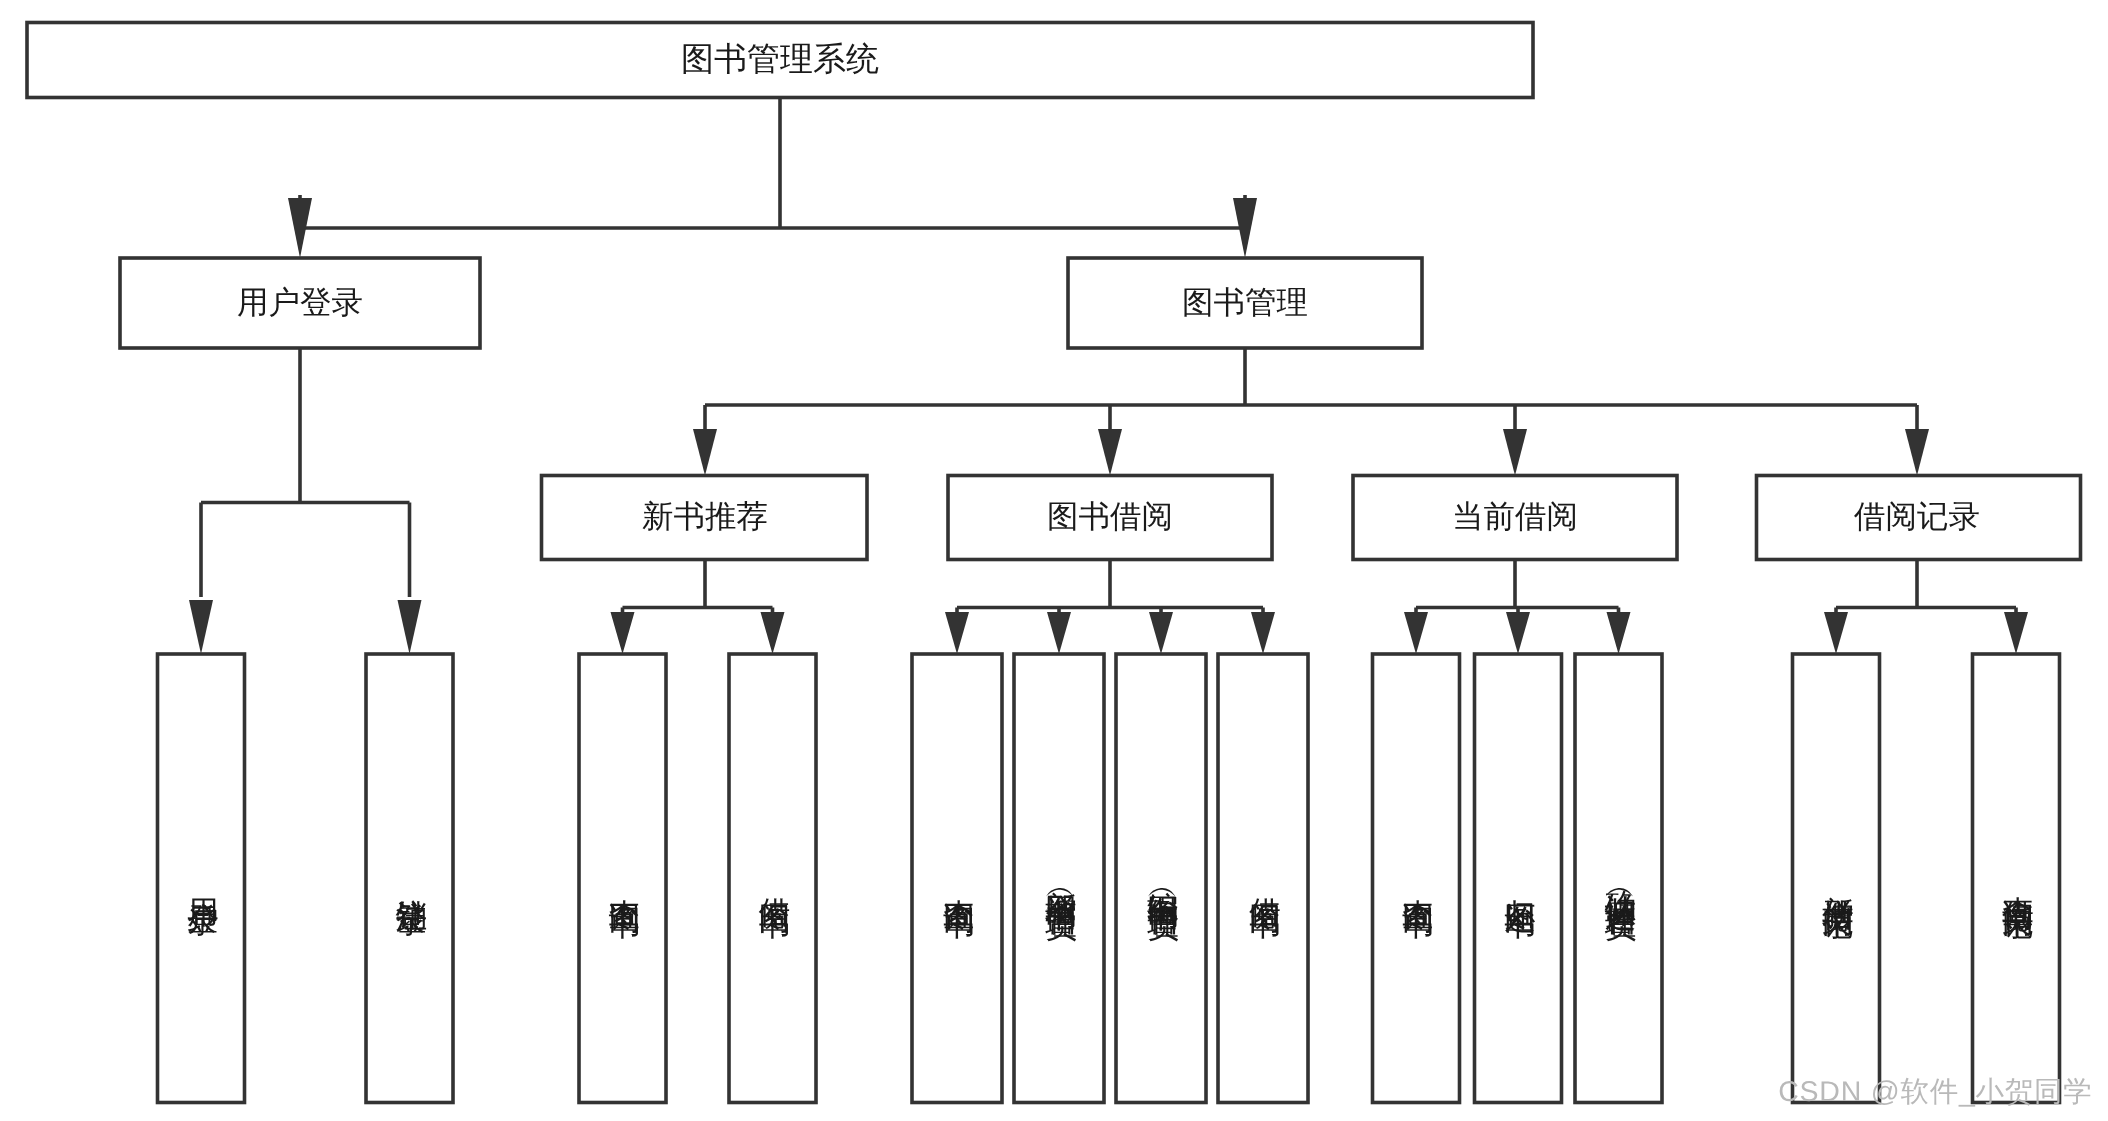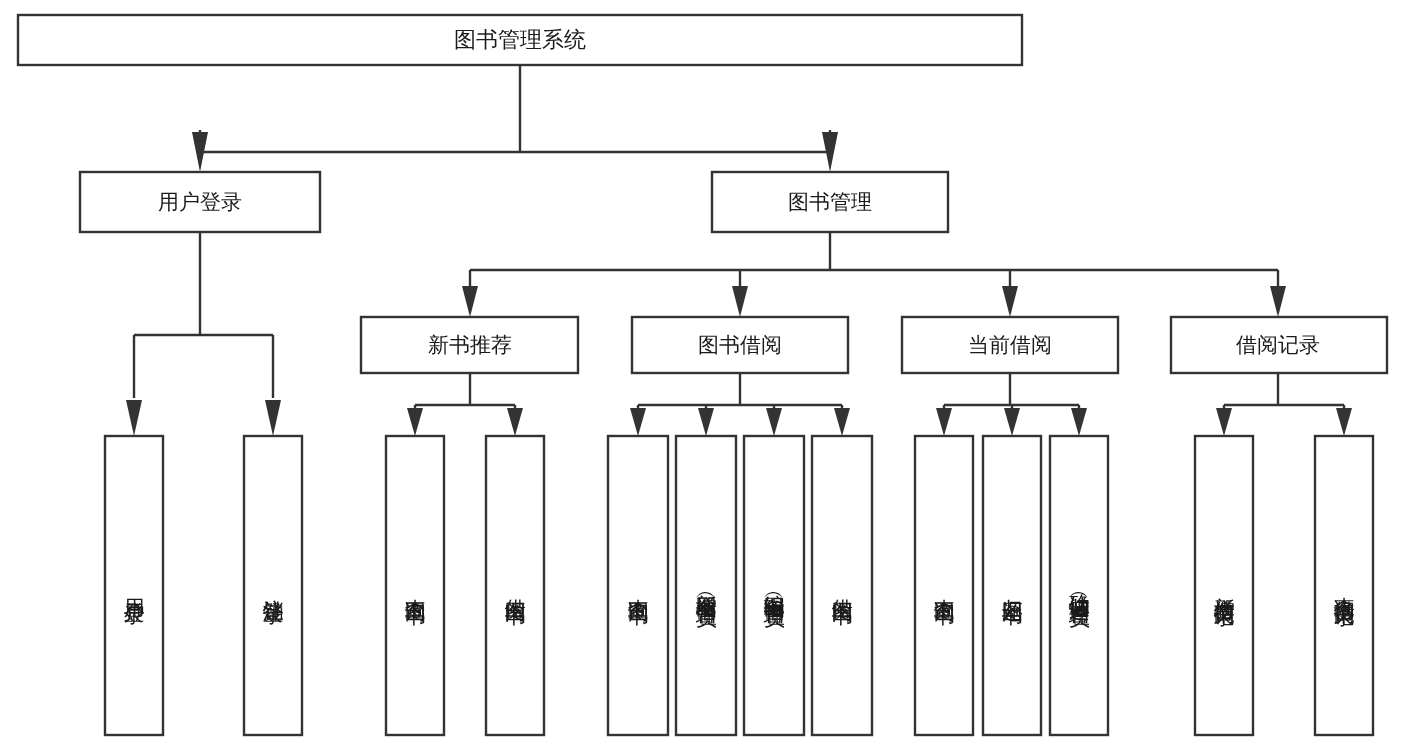--- a/index.html
+++ b/index.html
@@ -206,14 +206,15 @@
   <div class="leaf-label" style="left:608px; top:436px; width:60px; height:299px;">查询图书</div>
   <div class="leaf-label" style="left:676px; top:436px; width:60px; height:299px;">新增图书（管理员）</div>
   <div class="leaf-label" style="left:744px; top:436px; width:60px; height:299px;">编辑图书（管理员）</div>
   <div class="leaf-label" style="left:812px; top:436px; width:60px; height:299px;">借阅图书</div>
   <div class="leaf-label" style="left:915px; top:436px; width:58px; height:299px;">查询图书</div>
   <div class="leaf-label" style="left:983px; top:436px; width:58px; height:299px;">归还图书</div>
   <div class="leaf-label" style="left:1050px; top:436px; width:58px; height:299px;">确认归还（管理员）</div>
   <div class="leaf-label" style="left:1195px; top:436px; width:58px; height:299px;">新增借阅记录</div>
   <div class="leaf-label" style="left:1315px; top:436px; width:58px; height:299px;">查询借阅记录</div>
 
+  <div class="watermark">CSDN @软件_小贺同学</div>
 
 </div>
 
 </body></html>

